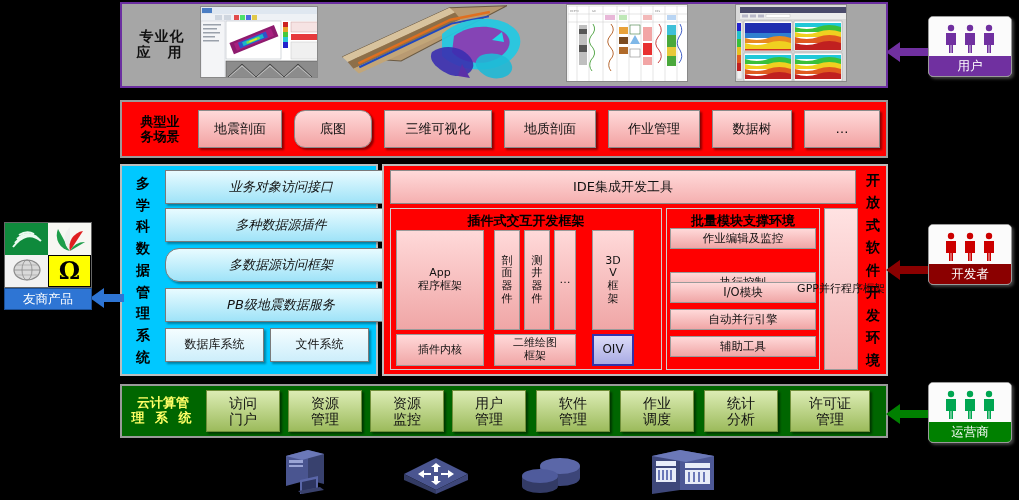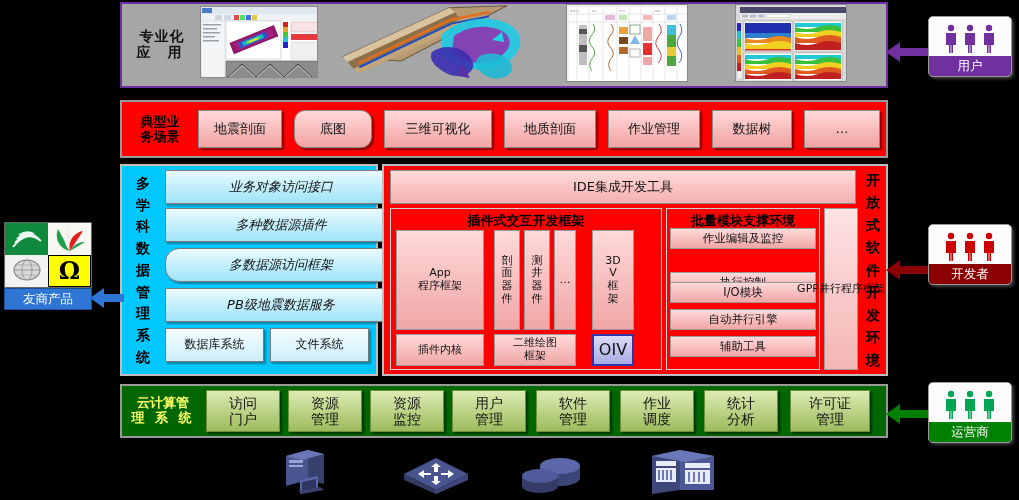--- a/index.html
+++ b/index.html
@@ -58,21 +58,21 @@
            color:#111;font-size:13px;}
   .sub-panel{background:#ff0000;border:1px solid #cfcfcf;box-sizing:border-box;}
   #plugin-panel{left:390px;top:208px;width:272px;height:162px;}
   #batch-panel{left:666px;top:208px;width:154px;height:162px;}
   .sub-title{position:absolute;left:0;right:0;top:3px;height:18px;color:#000;
              font-weight:bold;font-size:13px;}
   .p-box{background:linear-gradient(#ffd9d9,#f0a6a6);border:1px solid #9a9a9a;
          color:#111;font-size:11px;}
   .vtext{flex-direction:column;justify-content:center;}
   #oiv{background:linear-gradient(#dcdcf7,#a9abe4);border:2px solid #3333aa;
-        color:#111;font-size:16px;}
+        color:#111;font-size:12px;}
   .b-item{left:670px;width:146px;height:21px;
           background:linear-gradient(#ffd9d9,#f0a6a6);border:1px solid #9a9a9a;
           color:#111;font-size:11.5px;}
   #gpp{left:824px;top:208px;width:34px;height:162px;
        background:linear-gradient(#ffe2e2,#f3b5b5);border:1px solid #9a9a9a;
        color:#111;font-size:11px;flex-direction:row;justify-content:center;}
 
   
   #cloud-band{left:120px;top:384px;width:768px;height:54px;background:#006600;
               border:2px solid #9a9a9a;box-sizing:border-box;}

